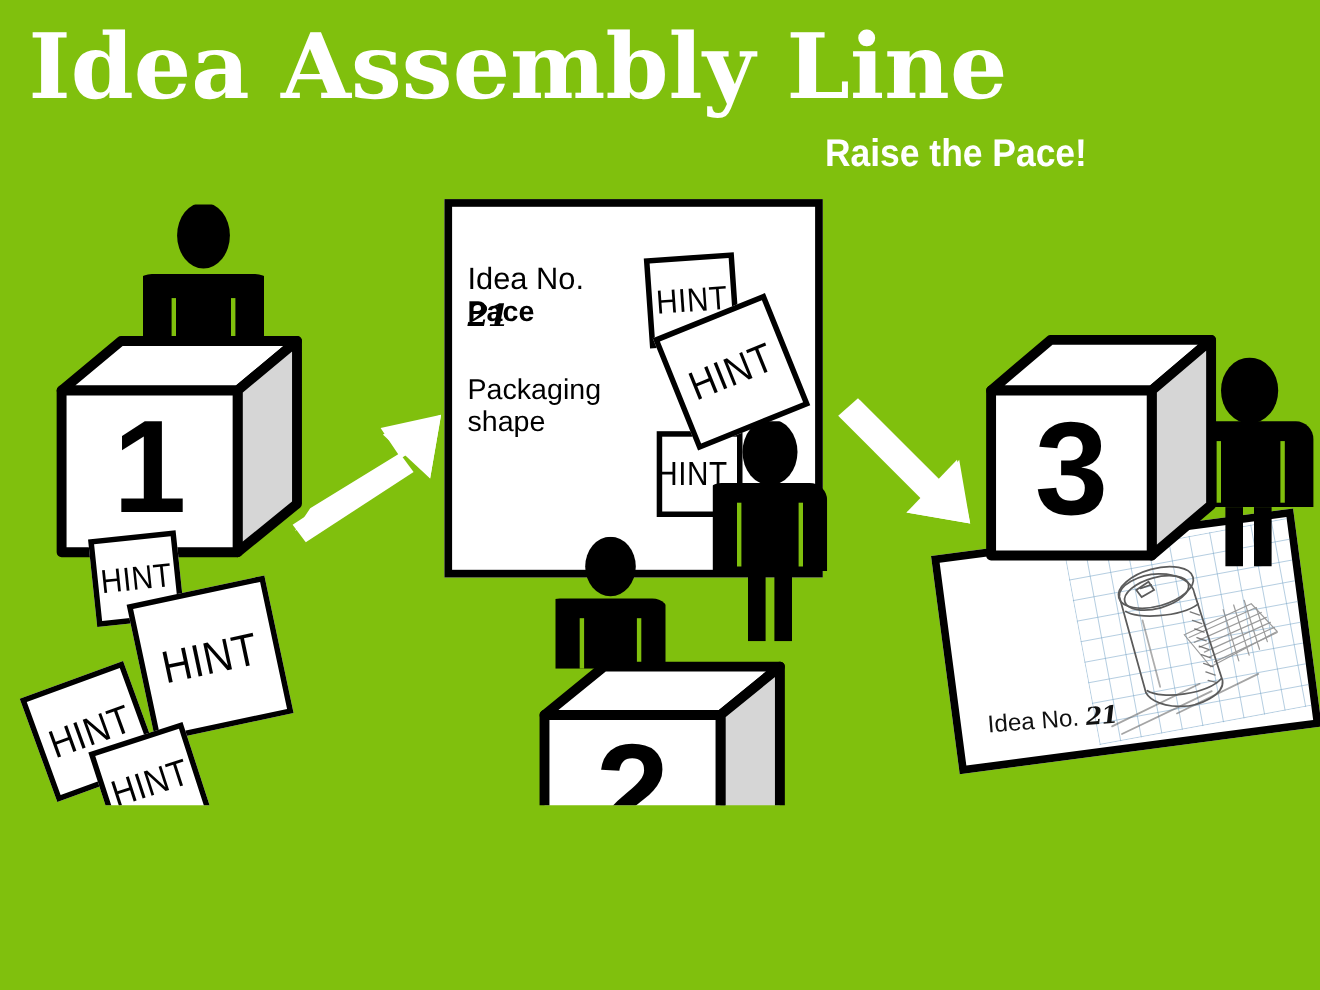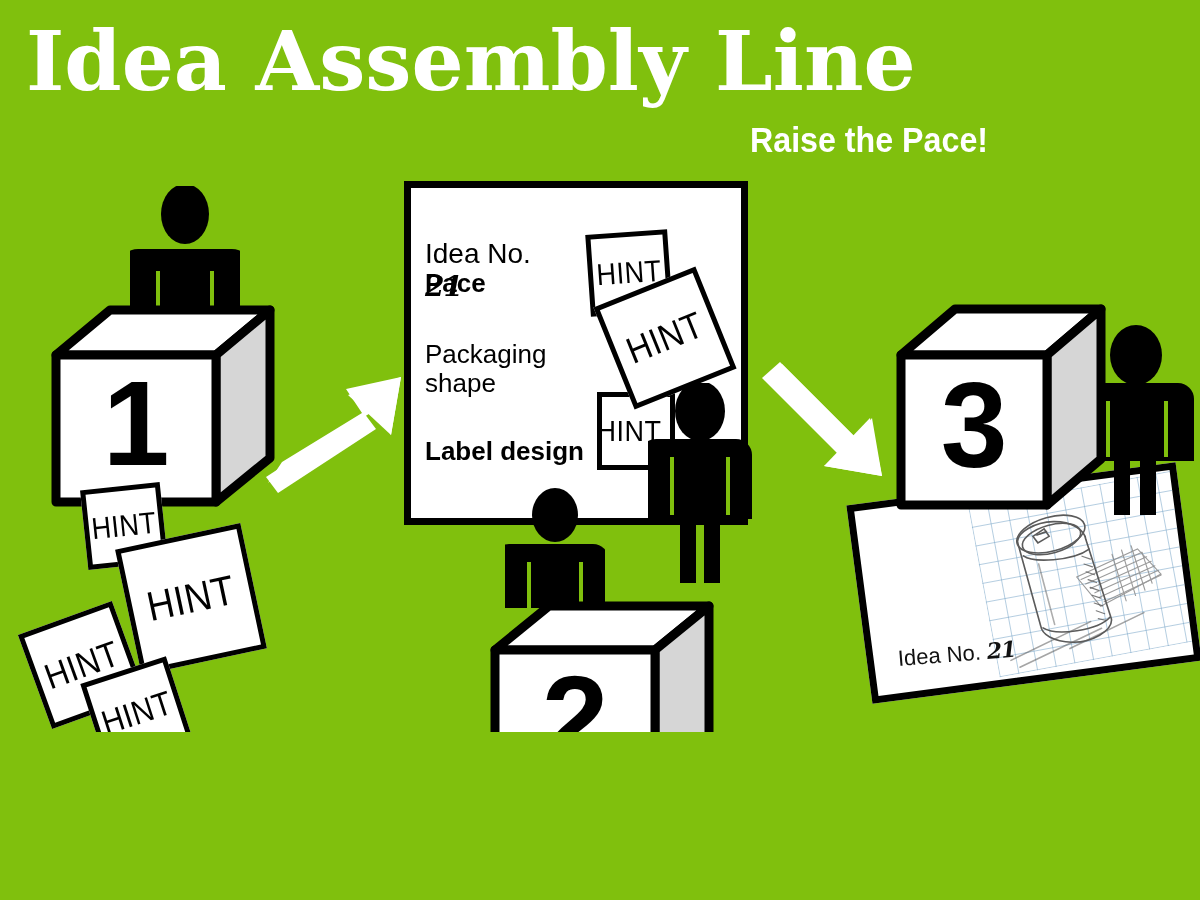--- a/index.html
+++ b/index.html
@@ -169,21 +169,20 @@
 
   <div class="board">
     <div class="board-inner">
       <div class="board-line bl-idea">
         <span>Idea No.</span>
         <span class="num21">21</span>
       </div>
       <div class="board-line bl-name">Pace</div>
       <div class="board-line bl-pack">Packaging
 shape</div>
-      <div class="board-line bl-label">Label design</div>
     </div>
   </div>
 
   <div class="hint" style="left:588px;top:232px;width:82px;height:82px;transform:rotate(-4deg);z-index:4;">
     <span style="font-size:27px;">HINT</span>
   </div>
   <div class="hint" style="left:597px;top:392px;width:78px;height:78px;transform:rotate(0deg);z-index:4;">
     <span style="font-size:27px;margin-right:14px;">HINT</span>
   </div>
   <div class="hint" style="left:610px;top:283px;width:110px;height:110px;transform:rotate(-22deg);z-index:5;">

